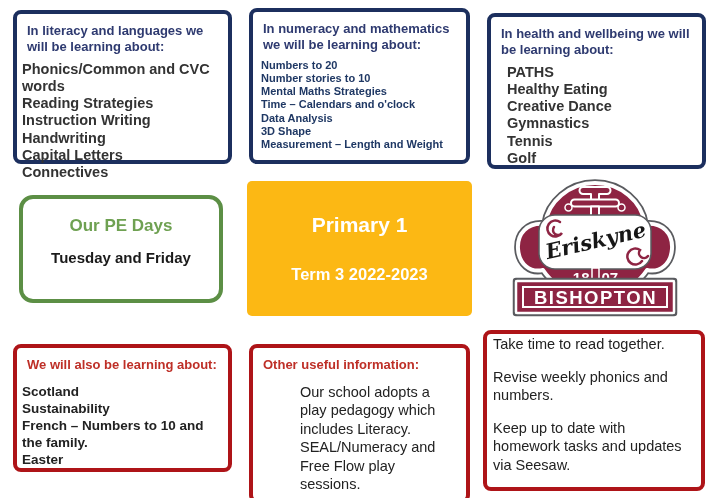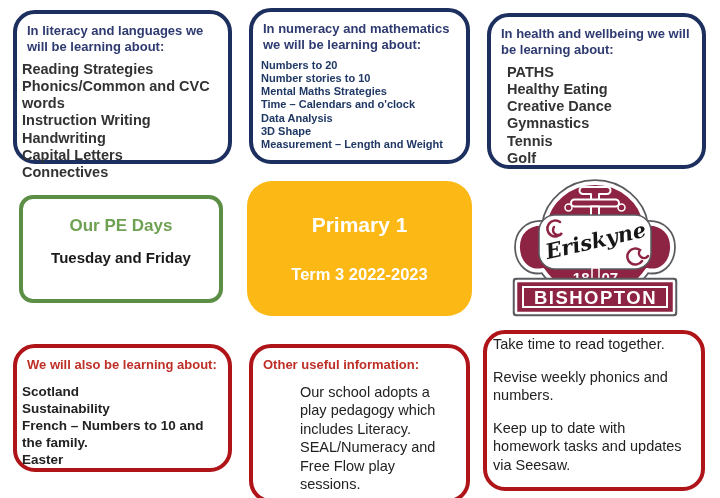--- a/index.html
+++ b/index.html
@@ -1,38 +1,38 @@
 <!DOCTYPE html>
 <html style="--c-navy-border: #1C2F5E; --c-navy-heading: #2E3A70; --c-maths-text: #1F3864; --c-item-text: #333333; --c-red-border: #AE1418; --c-red-heading: #BE2F27; --c-green-border: #5C8F45; --c-green-heading: #6FA152; --c-gold: #FCB814; --c-maroon: #8E2443;"><head>
 <meta charset="utf-8">
 <style>
   html,body{margin:0;padding:0;background:#ffffff;}
   .canvas{
     position:relative;width:720px;height:498px;background:#ffffff;overflow:hidden;
     font-family:"Liberation Sans","DejaVu Sans",sans-serif;
   }
-  .box{position:absolute;background:#fff;border-radius:22px;box-sizing:border-box;}
+  .box{position:absolute;background:#fff;border-radius:8px;box-sizing:border-box;}
   .box.navy{border:4px solid var(--c-navy-border,#1C2F5E);}
   .box.red{border:4px solid var(--c-red-border,#AE1418);}
   .box.green{border:4px solid var(--c-green-border,#5C8F45);border-radius:14px;}
   .hd{font-weight:700;font-size:13px;line-height:1.22;margin:0;padding:9px 10px 0 10px;}
   .hd.navy-hd{color:var(--c-navy-heading,#2E3A70);}
   .hd.red-hd{color:var(--c-red-heading,#BE2F27);}
   .items{padding:6px 6px 0 5px;}
   .items .item{white-space:normal;}
   .items.big .item{font-size:14.5px;font-weight:700;color:var(--c-item-text,#333333);line-height:17.2px;}
   .items.small .item{font-size:11px;font-weight:700;color:var(--c-maths-text,#1F3864);line-height:13.2px;}
   .items.mid .item{font-size:13.5px;font-weight:700;color:#222;line-height:17px;}
   .para{font-size:14.5px;font-weight:400;color:#222;line-height:18.5px;margin:0;padding:6px 8px 0 6px;}
   .para + .para{padding-top:0;margin-top:14px;}
   .pe-box{text-align:center;}
   .pe-title{font-size:17px;font-weight:700;color:var(--c-green-heading,#6FA152);margin-top:17px;}
   .pe-days{font-size:15px;font-weight:700;color:#1a1a1a;margin-top:13px;}
   .term-card{
-    position:absolute;background:var(--c-gold,#FCB814);border-radius:25px;box-sizing:border-box;
+    position:absolute;background:var(--c-gold,#FCB814);border-radius:5px;box-sizing:border-box;
     display:flex;flex-direction:column;align-items:center;justify-content:center;gap:28px;color:#fff;
   }
   .term-title{font-size:21px;font-weight:700;}
   .term-sub{font-size:16.5px;font-weight:700;}
   .badge{position:absolute;}
   .badge-dark-outline{fill:none;stroke:#5a5b5f;stroke-width:7.5;stroke-linejoin:round;}
   .badge-shape{fill:var(--c-maroon,#8E2443);stroke:#fff;stroke-width:4;stroke-linejoin:round;}
   .badge-part{fill:var(--c-maroon,#8E2443);stroke:#fff;stroke-width:2;stroke-linejoin:round;}
   .badge-part-thin{fill:var(--c-maroon,#8E2443);stroke:#fff;stroke-width:1.5;}
   .badge-cartouche{fill:#fff;stroke:#5a5b5f;stroke-width:1.5;}
@@ -45,22 +45,22 @@
   .badge-town{font-family:"Liberation Sans","DejaVu Sans",sans-serif;font-weight:700;font-size:18.5px;letter-spacing:1.5px;fill:#fff;}
 </style>
 </head>
 <body>
 
 <div class="canvas">
 
   <section class="box navy" style="left:13px;top:10px;width:219px;height:154px;">
     <h2 class="hd navy-hd">In literacy and languages we will be learning about:</h2>
     <div class="items big">
+      <div class="item">Phonics/Common and CVC words</div>
       <div class="item">Reading Strategies</div>
-      <div class="item">Phonics/Common and CVC words</div>
       <div class="item">Instruction Writing</div>
       <div class="item">Handwriting</div>
       <div class="item">Capital Letters</div>
       <div class="item">Connectives</div>
     </div>
   </section>
 
   <section class="box navy" style="left:249px;top:8px;width:221px;height:156px;">
     <h2 class="hd navy-hd">In numeracy and mathematics we will be learning about:</h2>
     <div class="items small" style="padding-left:8px;">

